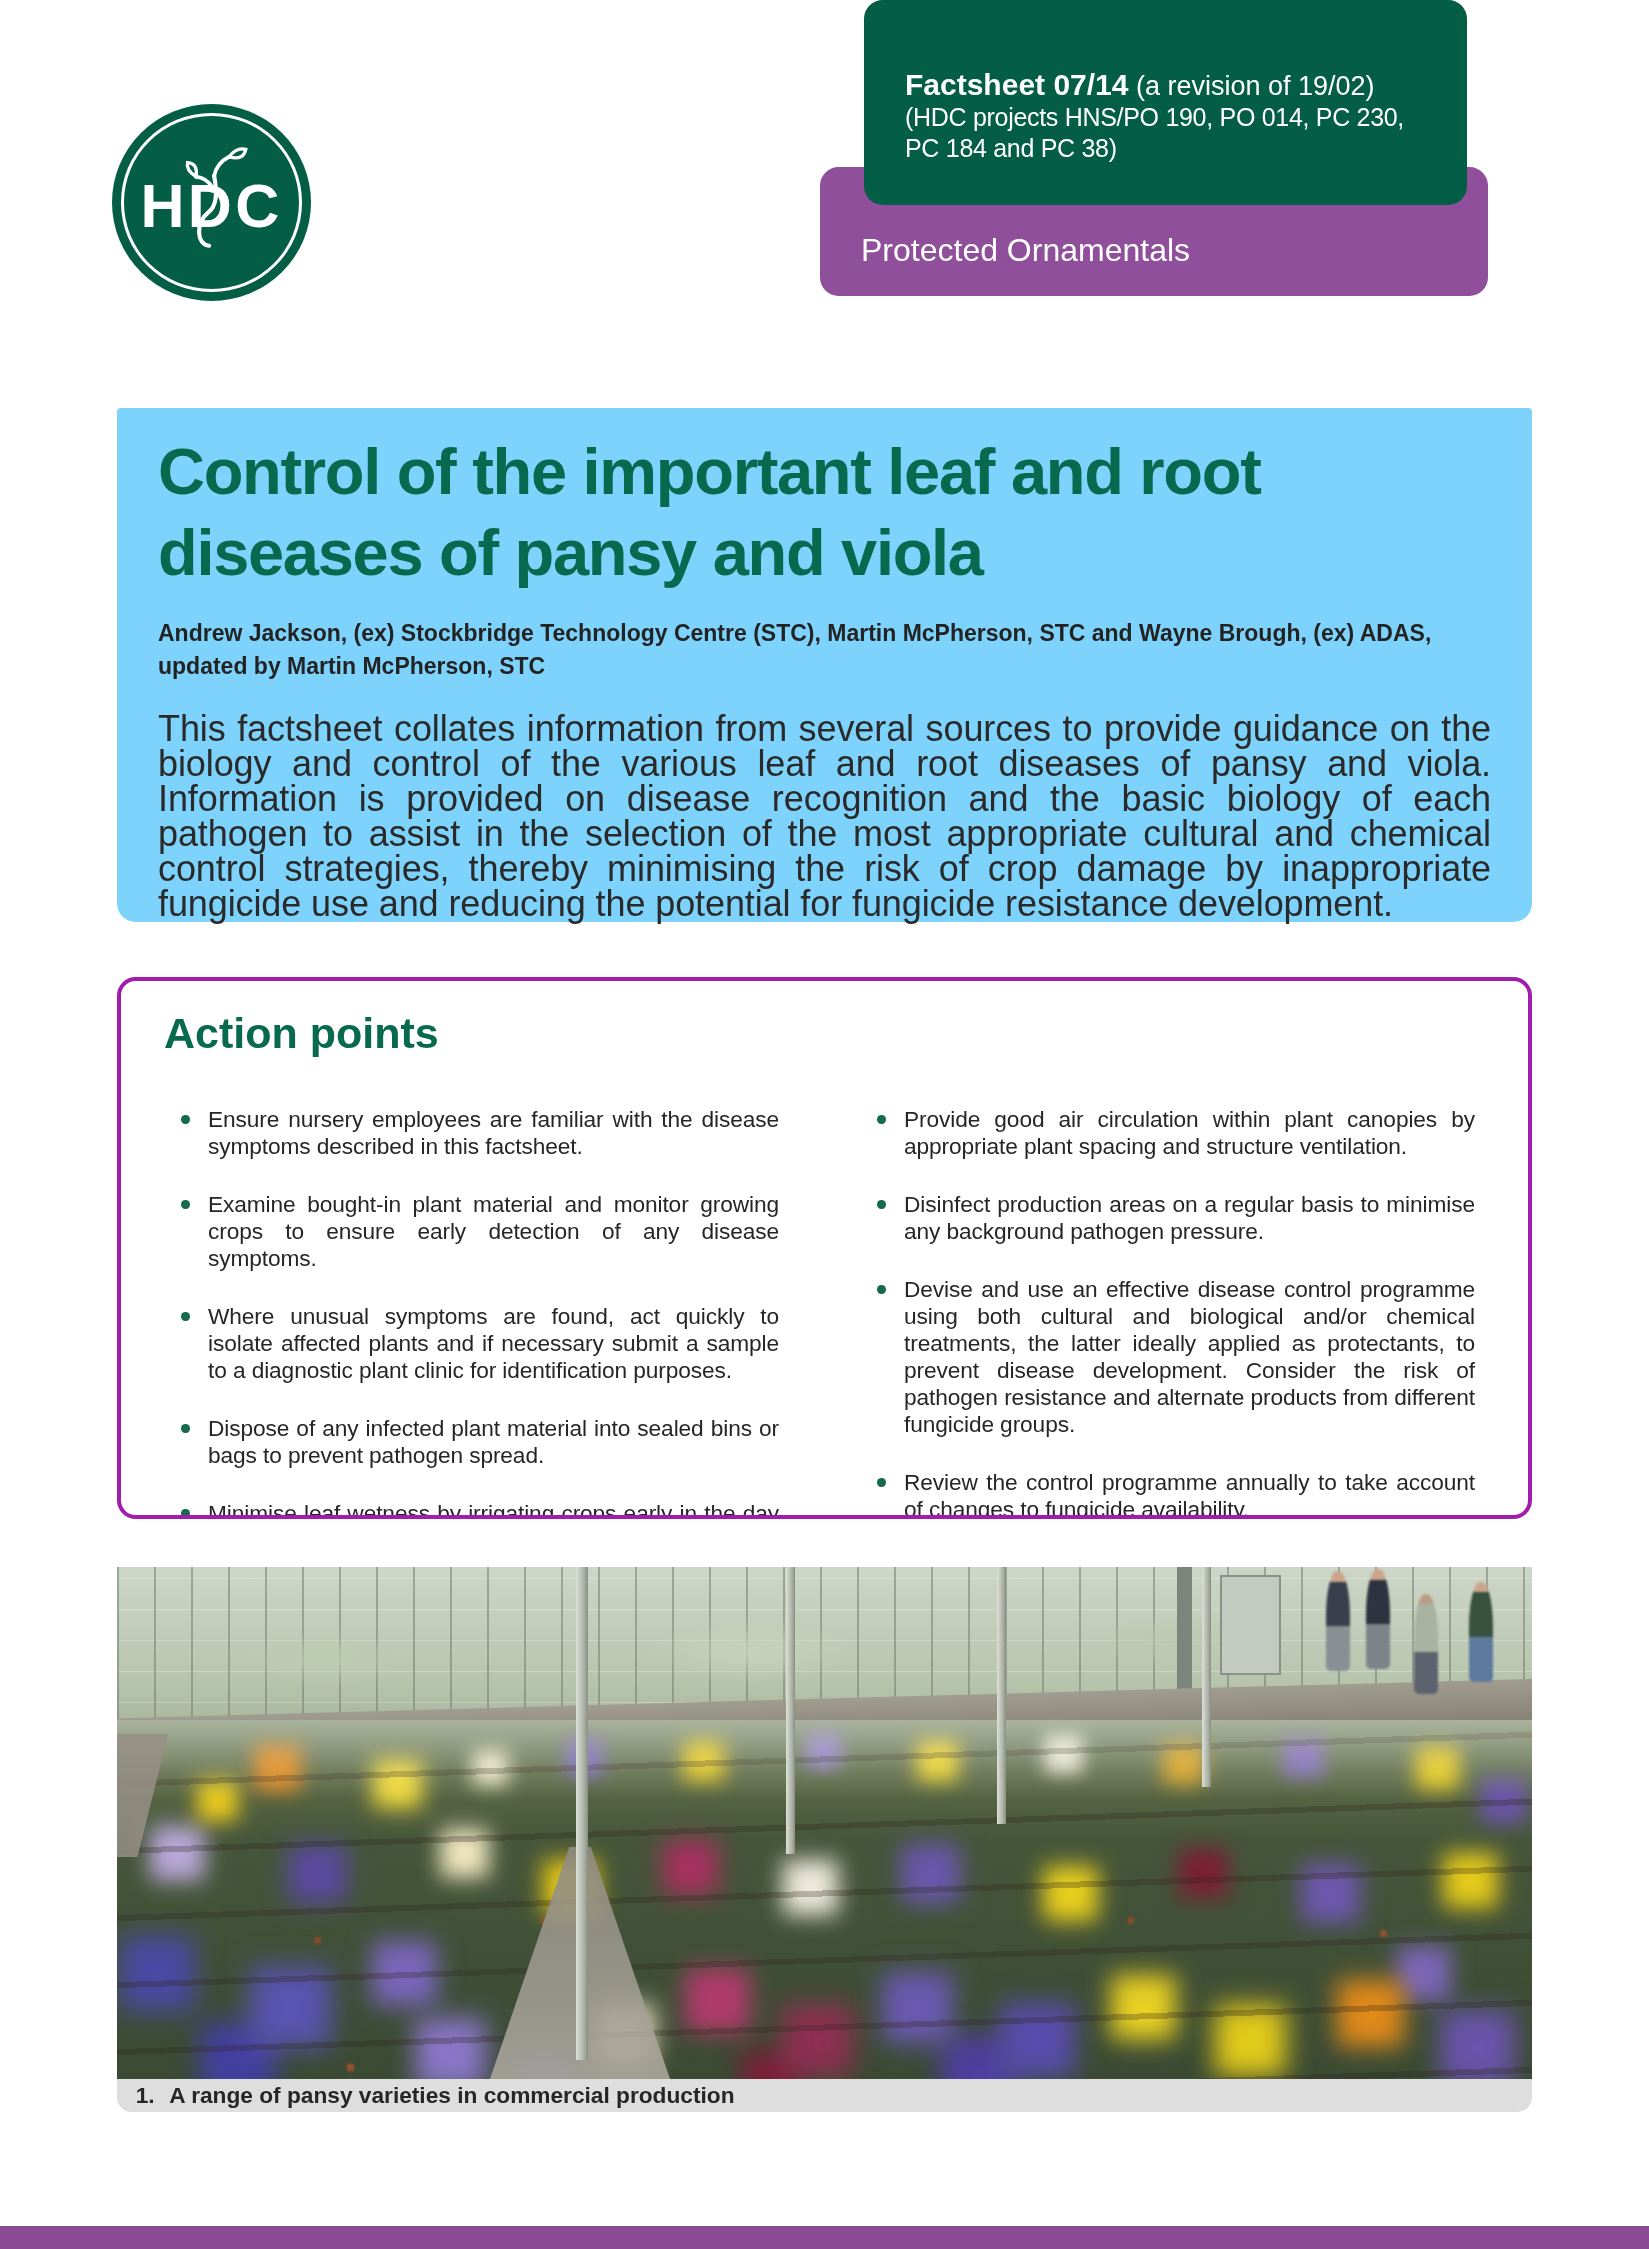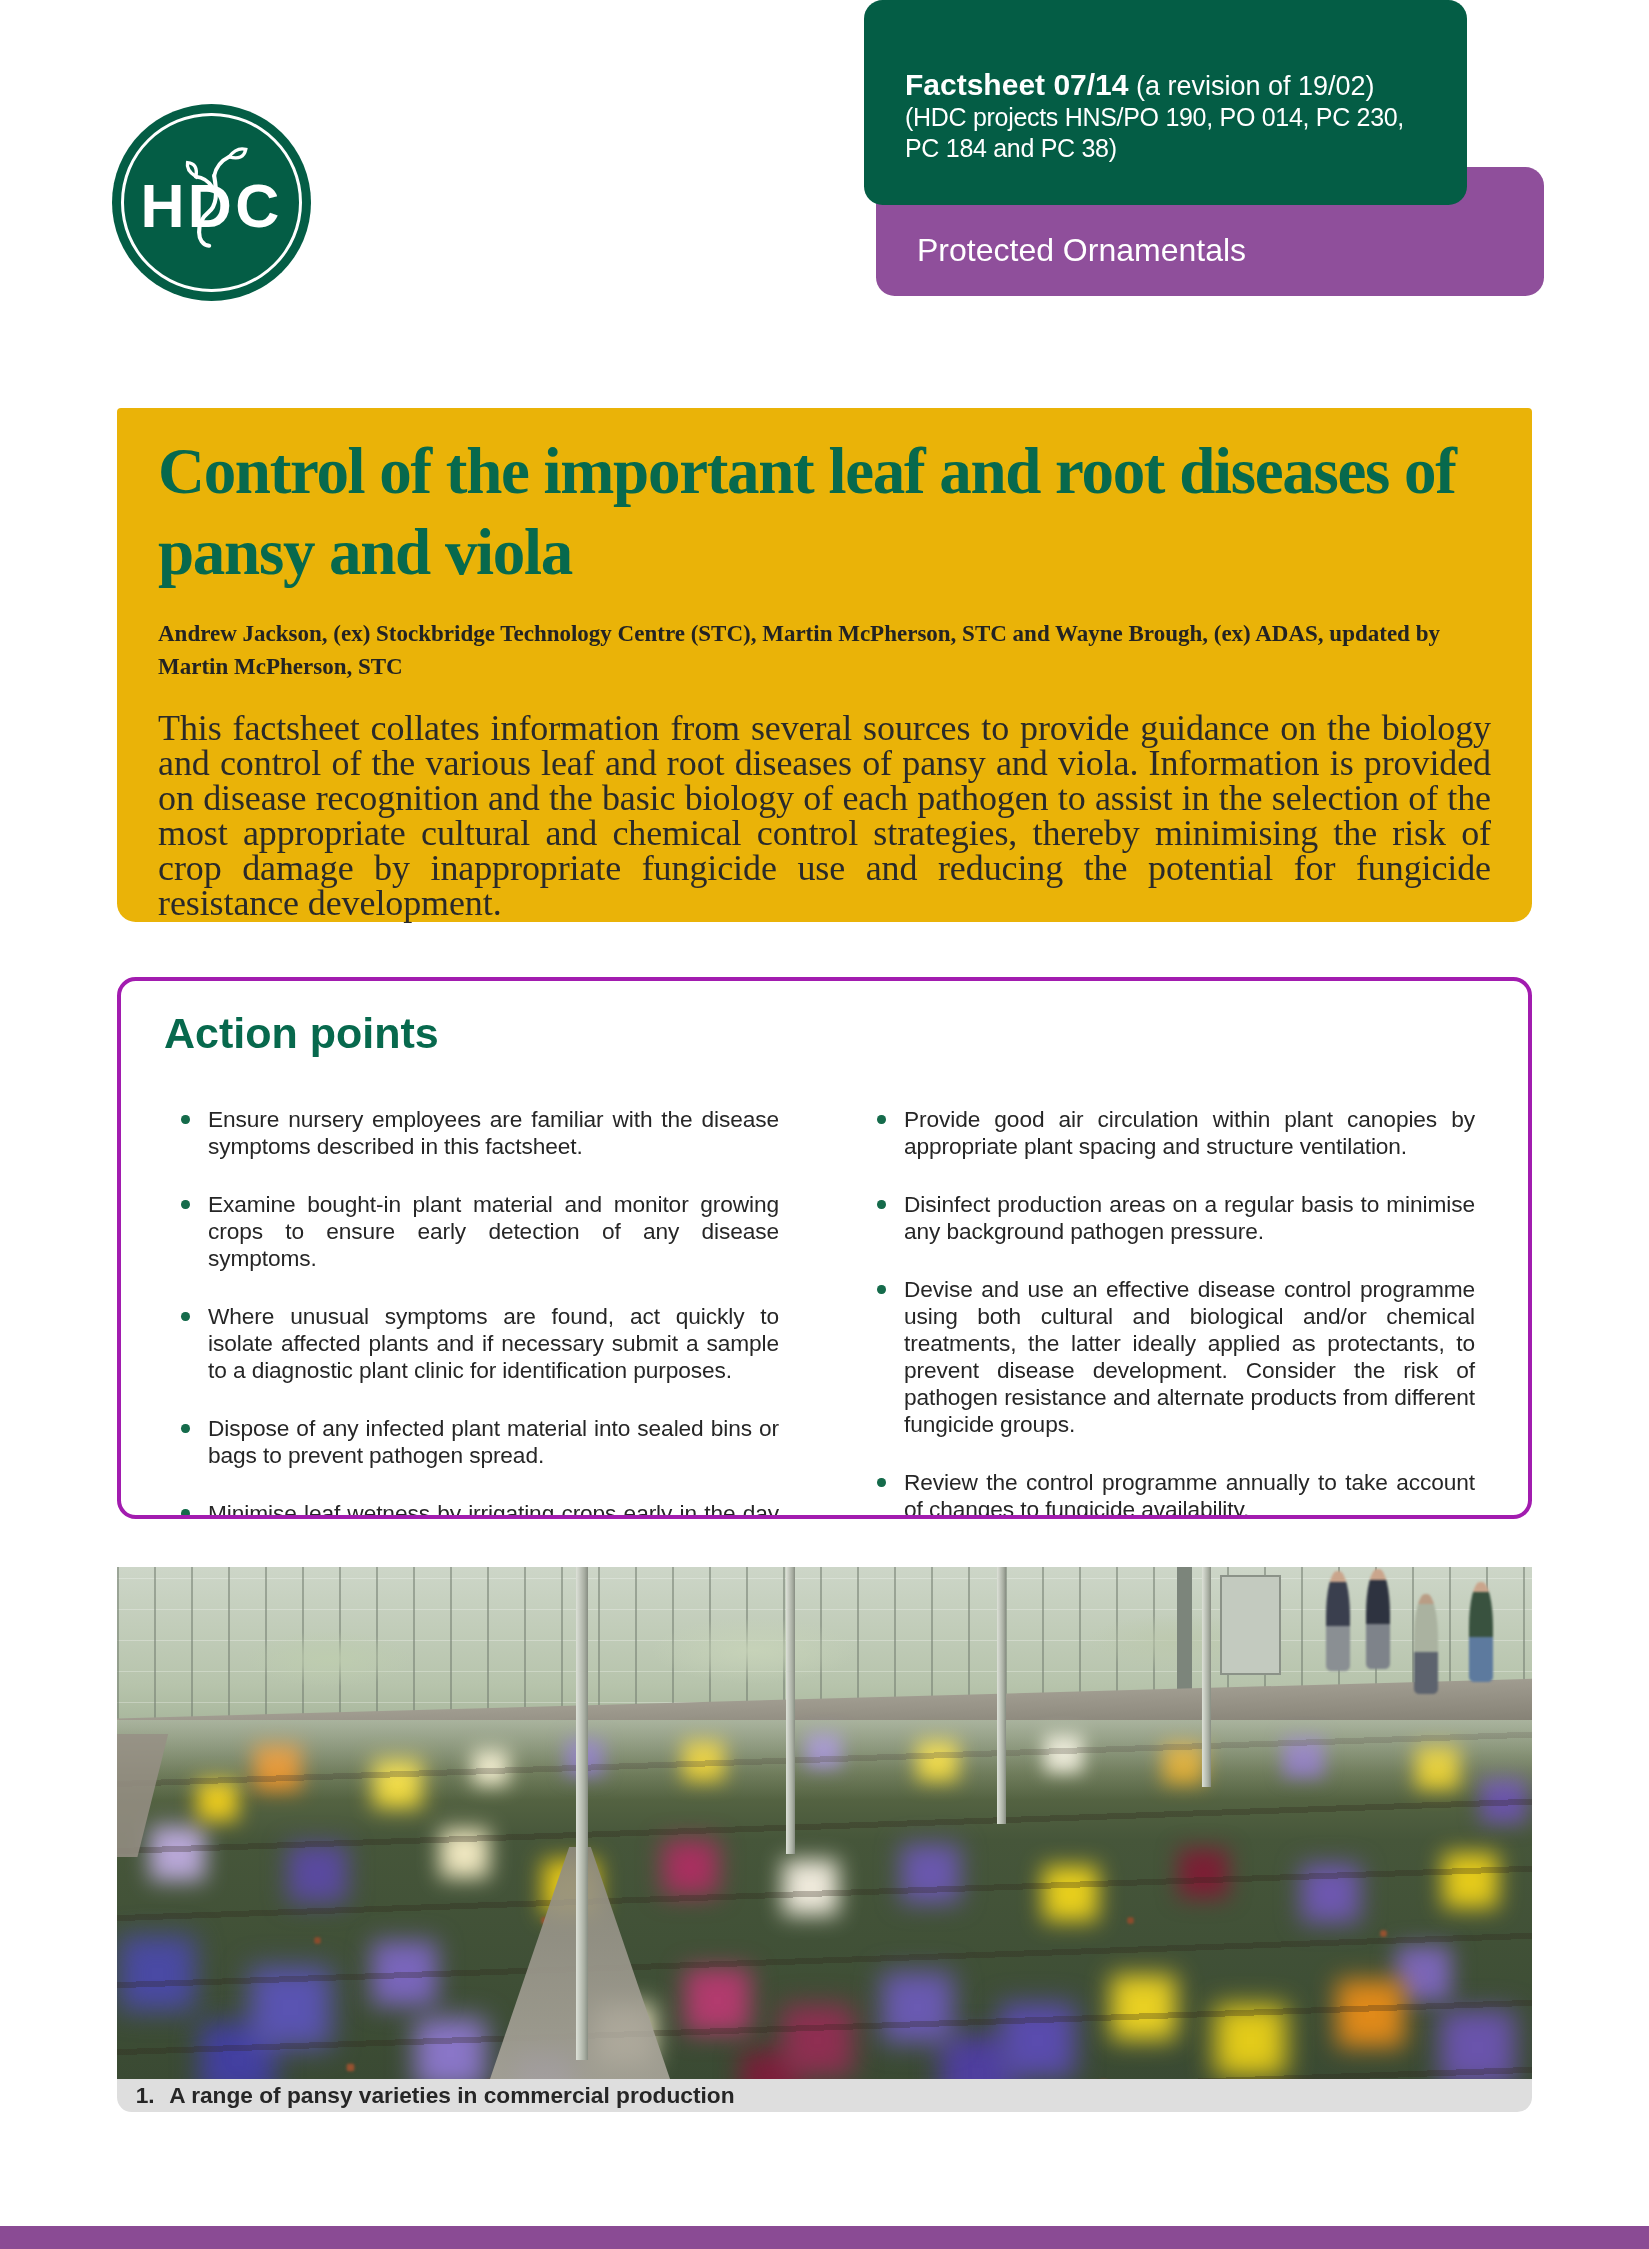--- a/index.html
+++ b/index.html
@@ -12,27 +12,27 @@
   .logo-ring{position:absolute;left:9.3px;top:9.3px;right:9.3px;bottom:9.3px;border:3.3px solid #ffffff;border-radius:50%;}
   .logo-text{position:absolute;left:0;right:0;top:50%;transform:translateY(-46%);
              text-align:center;color:#ffffff;font-weight:700;font-size:61px;letter-spacing:3.3px;}
   .logo-sprout{position:absolute;left:57px;top:32px;width:87px;height:133px;}
 
   .hdr-green{position:absolute;left:864px;top:0;width:603px;height:205px;background:#045d45;
              border-radius:18.7px;z-index:2;box-sizing:border-box;padding:69px 25px 0 41px;color:#fff;}
   .hdr-line1{font-size:27px;line-height:31px;}
   .hdr-line1 .b{font-weight:700;font-size:30px;}
   .hdr-projects{font-size:25px;line-height:31px;letter-spacing:-0.3px;}
-  .hdr-purple{position:absolute;left:876px;top:167px;width:668px;height:129px;background:#8f4f9b;
+  .hdr-purple{position:absolute;left:820px;top:167px;width:668px;height:129px;background:#8f4f9b;
               border-radius:18.7px;z-index:1;box-sizing:border-box;display:flex;align-items:center;
               padding:37px 25px 0 41px;color:#fff;font-size:32px;}
 
   
-  .titleblock{position:absolute;left:117px;top:408px;width:1415px;height:514px;background:#eab308;
-              border-radius:4px 4px 18.7px 18.7px;box-sizing:border-box;padding:22.7px 41px 0 41px;font-family:Liberation Serif, serif;}
+  .titleblock{position:absolute;left:117px;top:408px;width:1415px;height:514px;background:#7dd3fc;
+              border-radius:4px 4px 18.7px 18.7px;box-sizing:border-box;padding:22.7px 41px 0 41px;}
   .main-title{color:#07694d;font-weight:700;font-size:65px;line-height:81px;letter-spacing:-1.3px;}
   .authors{margin-top:24px;font-weight:700;font-size:23px;line-height:33px;color:#232323;}
   .intro{margin-top:28px;font-size:36px;line-height:35px;text-align:justify;color:#2a2a2a;letter-spacing:-0.1px;}
 
   
   .actionbox{position:absolute;left:117px;top:977px;width:1415px;height:542px;box-sizing:border-box;
              border:4px solid #a21caf;border-radius:18.7px;background:#fff;padding:27px 37px 0 43px;overflow:hidden;}
   .ap-heading{color:#07694d;font-weight:700;font-size:43px;line-height:50px;margin:0 0 32px 0;}
   .ap-cols{display:flex;gap:65px;}
   .ap-col{width:633px;}

